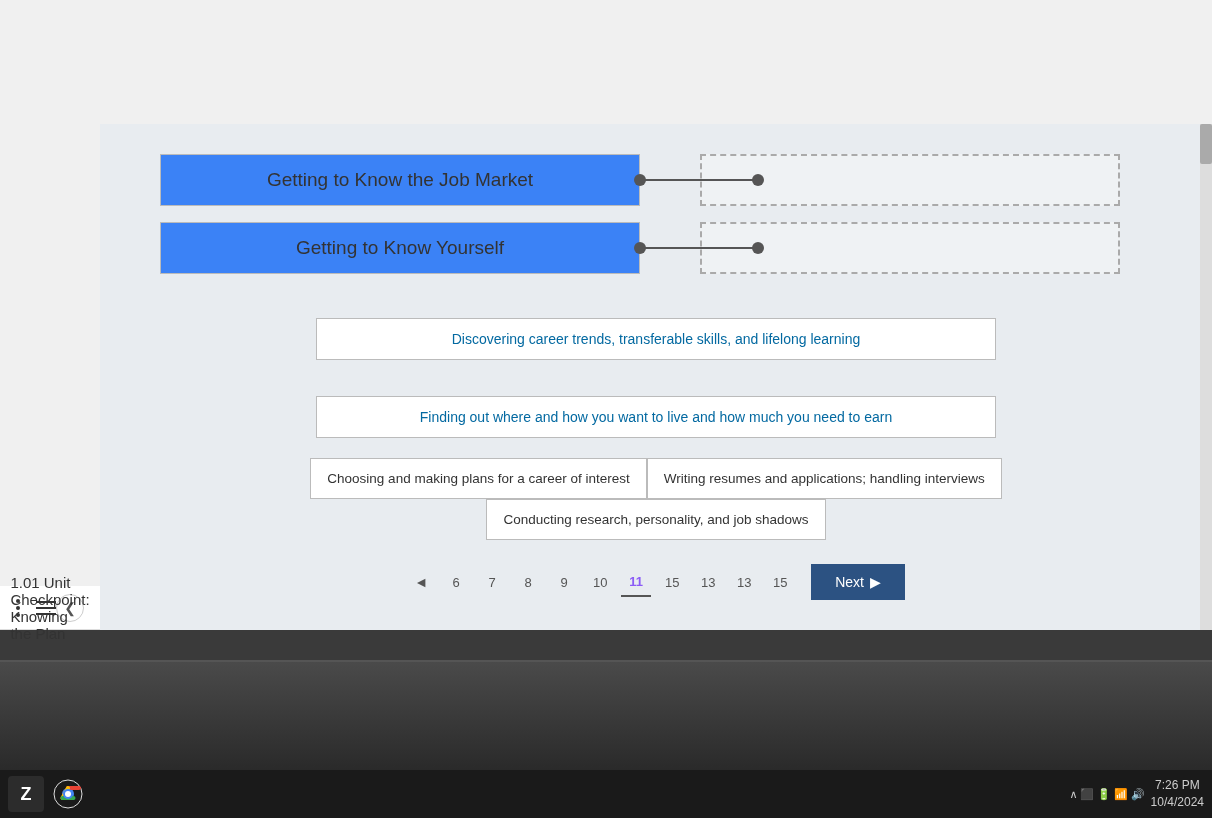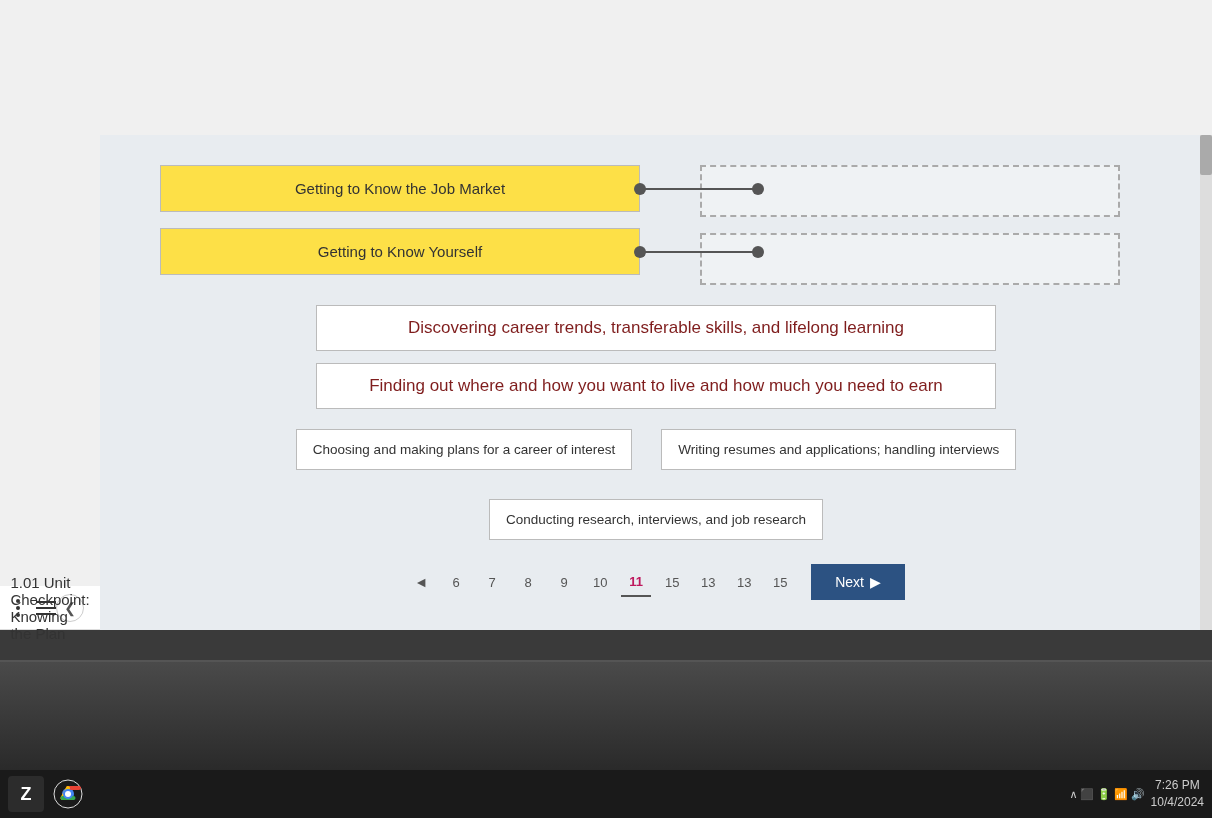--- a/index.html
+++ b/index.html
@@ -175,24 +175,24 @@
     }
 
     .left-items {
       display: flex;
       flex-direction: column;
       gap: 16px;
       width: 480px;
     }
 
     .drag-item {
-      background: #fde047;
+      background: #3b82f6;
       border: 1px solid #bbb;
       padding: 14px 32px;
-      font-size: 15px;
+      font-size: 19px;
       color: #333;
       text-align: center;
       cursor: grab;
       position: relative;
     }
 
     .connector-line {
       position: absolute;
       right: -120px;
       top: 50%;
@@ -244,31 +244,32 @@
       flex-direction: column;
       align-items: center;
       gap: 12px;
       margin-bottom: 20px;
     }
 
     .description-box {
       background: #fff;
       border: 1px solid #bbb;
       padding: 12px 24px;
-      font-size: 17px;
-      color: #7f1d1d;
+      font-size: 14px;
+      color: #0369a1;
       text-align: center;
       width: 100%;
       max-width: 680px;
+      margin-top: 24px;
     }
 
     
     .bottom-section {
       display: flex;
-      gap: 29px;
+      gap: 0;
       width: 100%;
       justify-content: center;
       flex-wrap: wrap;
     }
 
     .answer-box {
       background: #fff;
       border: 1px solid #bbb;
       padding: 12px 16px;
       font-size: 13.5px;
@@ -294,21 +295,21 @@
       justify-content: center;
       font-size: 13px;
       color: #555;
       cursor: pointer;
       border: none;
       background: transparent;
     }
 
     .page-btn.active {
       border-bottom: 2px solid #555;
-      color: #be185d;
+      color: #8b5cf6;
       font-weight: bold;
     }
 
     .page-prev {
       width: 28px;
       height: 28px;
       display: flex;
       align-items: center;
       justify-content: center;
       cursor: pointer;
@@ -401,21 +402,21 @@
       </div>
 
       <div class="middle-section">
         <div class="description-box">Discovering career trends, transferable skills, and lifelong learning</div>
         <div class="description-box">Finding out where and how you want to live and how much you need to earn</div>
       </div>
 
       <div class="bottom-section">
         <div class="answer-box">Choosing and making plans for a career of interest</div>
         <div class="answer-box">Writing resumes and applications; handling interviews</div>
-        <div class="answer-box">Conducting research, interviews, and job research</div>
+        <div class="answer-box">Conducting research, personality, and job shadows</div>
       </div>
 
       <div class="pagination">
         <div class="page-prev">◄</div>
         <button class="page-btn">6</button>
         <button class="page-btn">7</button>
         <button class="page-btn">8</button>
         <button class="page-btn">9</button>
         <button class="page-btn">10</button>
         <button class="page-btn active">11</button>

